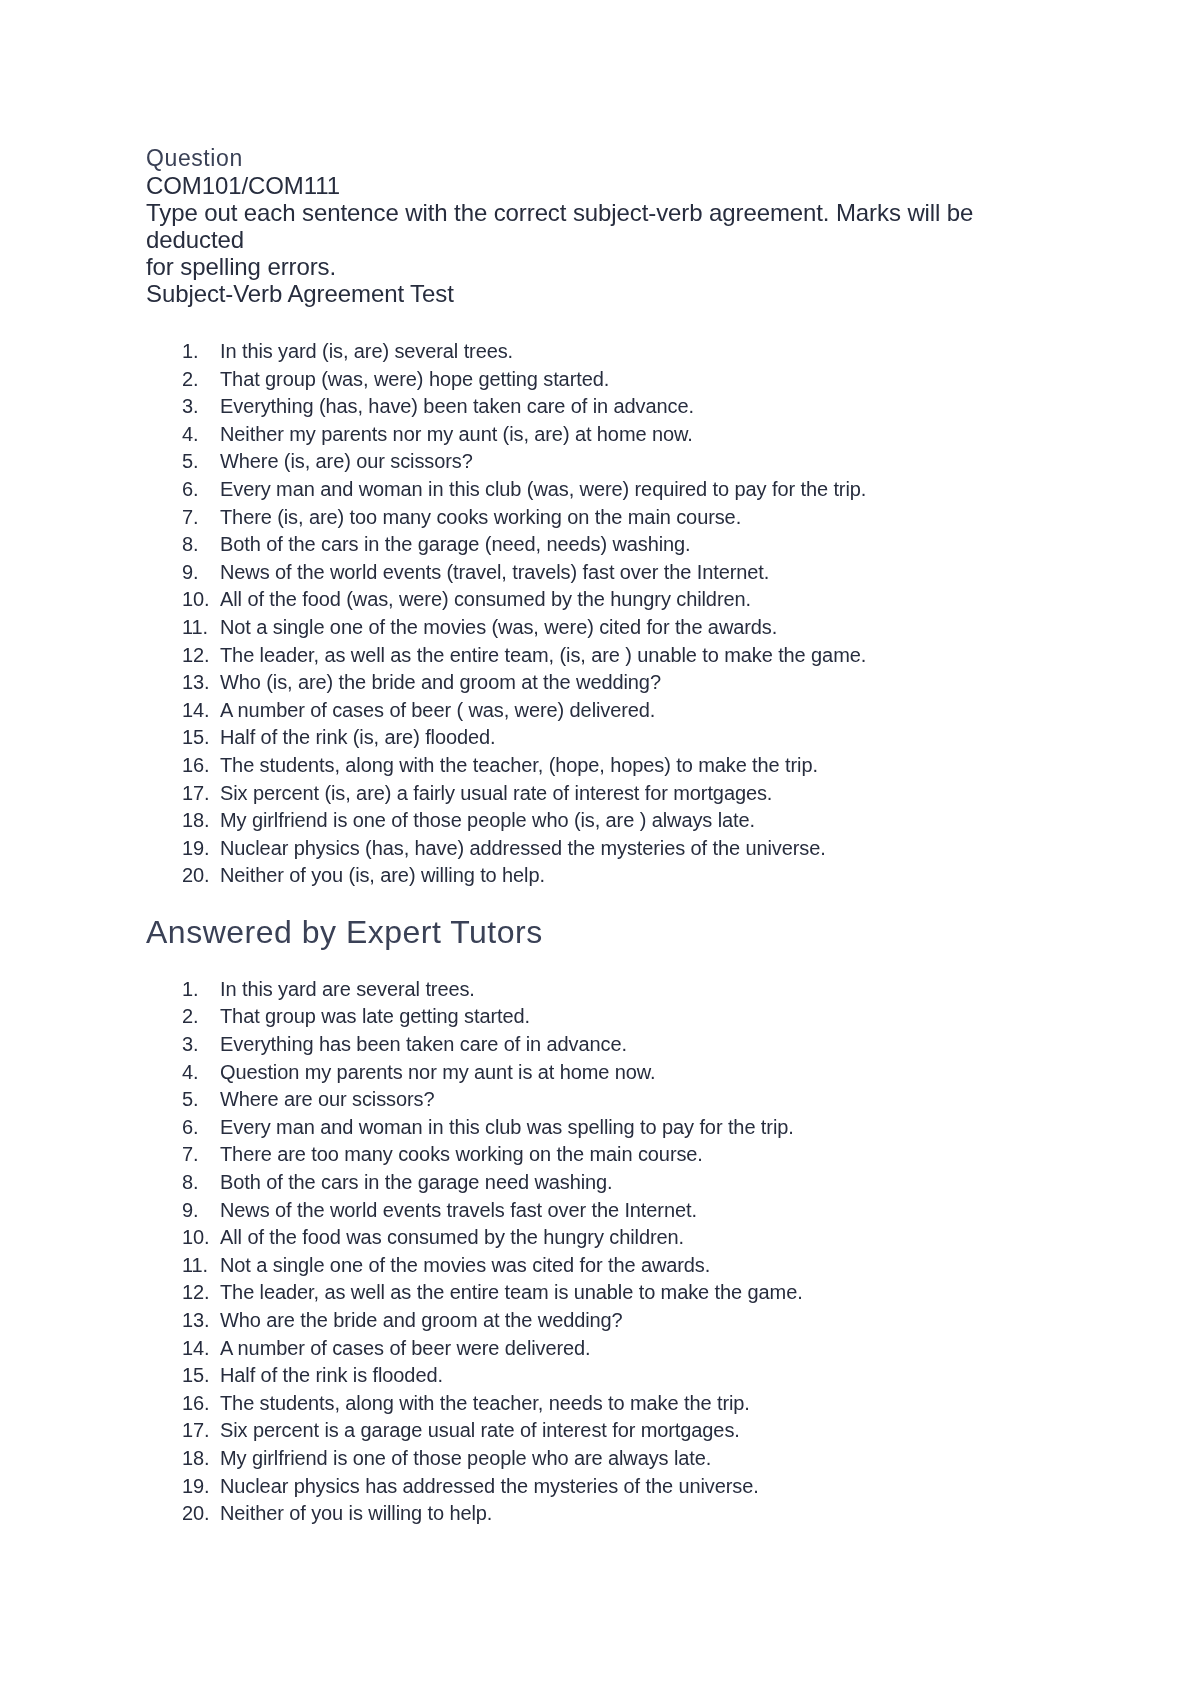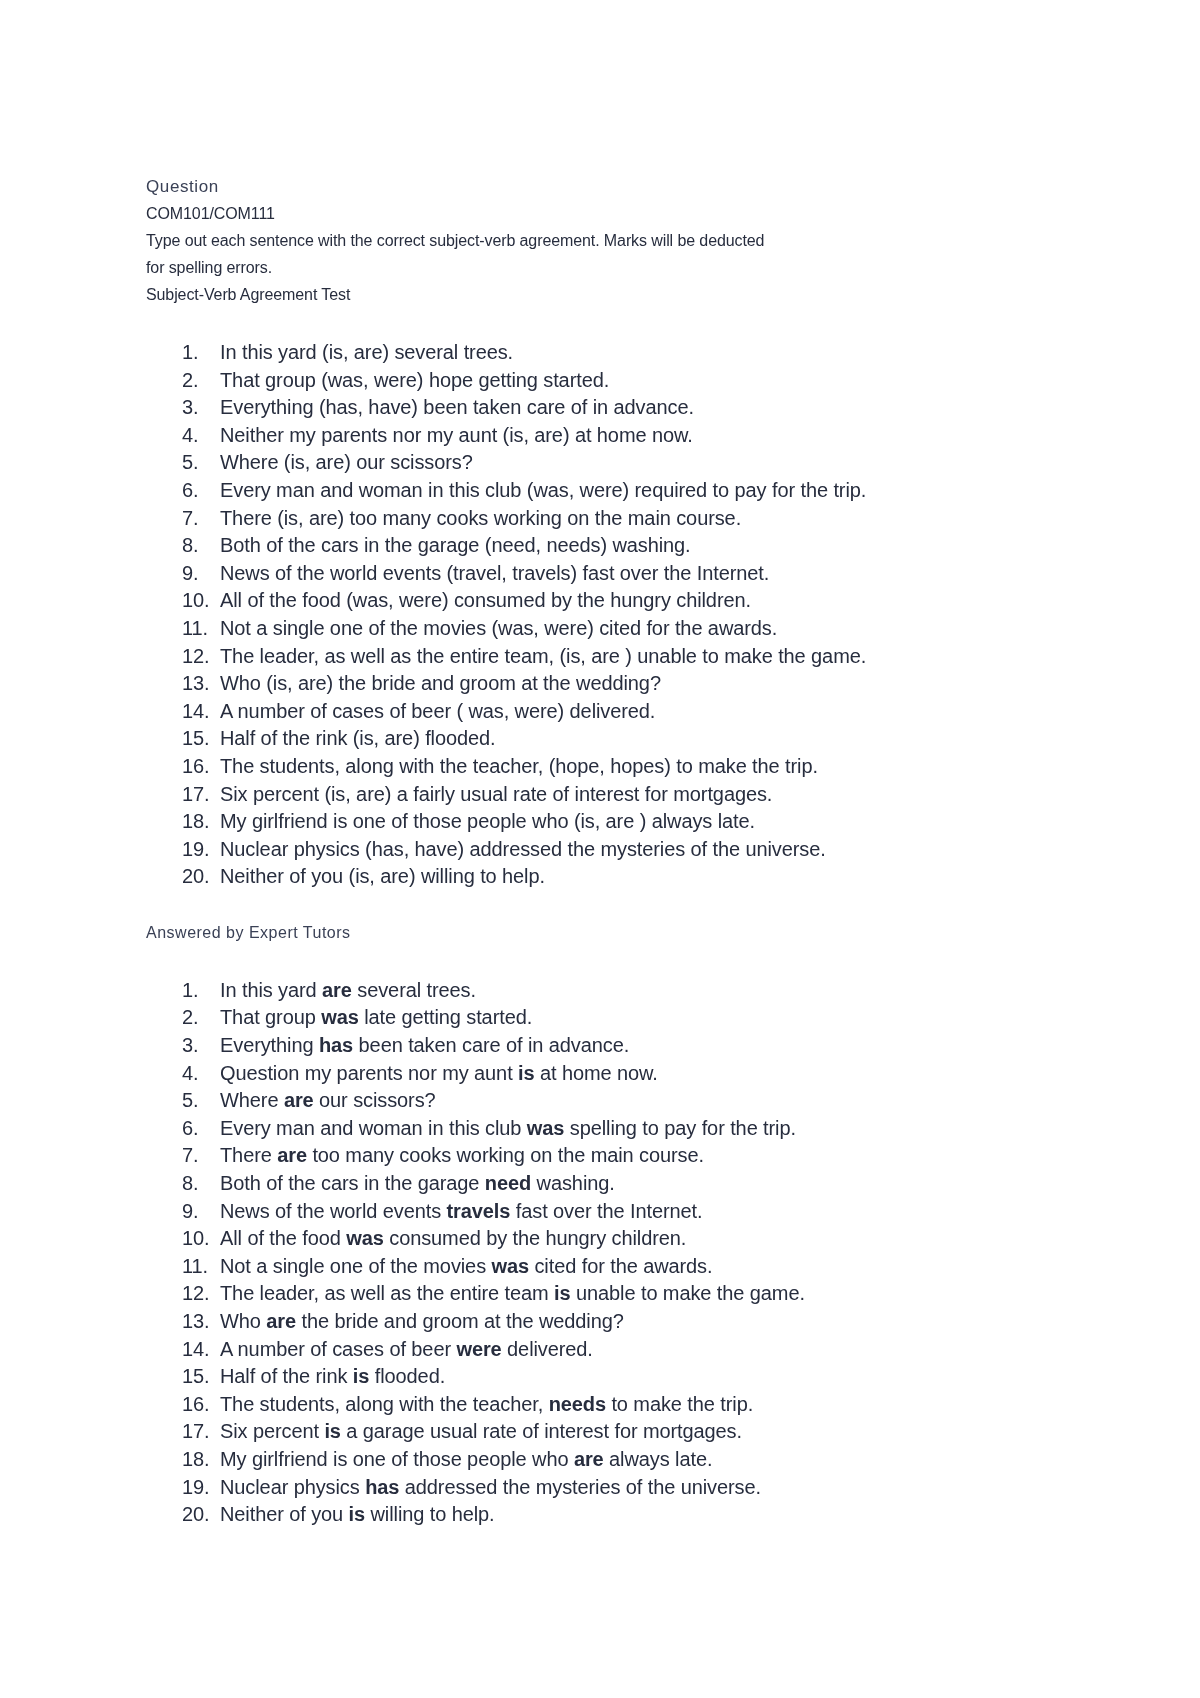--- a/index.html
+++ b/index.html
@@ -12,48 +12,47 @@
     overflow: hidden;
     position: relative;
   }
   .doc {
     position: absolute;
     left: 146px;
     top: 145px;
     width: 920px;
   }
   .q-label {
-    font-size: 17px;
+    font-size: 23px;
     line-height: 27px;
     color: #3a4156;
     letter-spacing: 0.6px;
-    margin-top: 28px;
   }
   .doc-line {
-    font-size: 16px;
+    font-size: 24px;
     line-height: 27px;
     letter-spacing: -0.1px;
   }
   .intro { white-space: pre-line; }
   .qlist {
     list-style: none;
     margin: 31px 0 0 0;
     padding: 0 0 0 36px;
   }
   .qlist li {
     display: flex;
     font-size: 20px;
     line-height: 27.6px;
     letter-spacing: -0.1px;
   }
   .num { flex: 0 0 38px; width: 38px; }
   .txt { flex: 1; }
-  .txt b { font-weight: 700; }
+  .txt b { font-weight: 400; }
   .answered-heading {
-    font-size: 16px;
+    font-size: 32px;
     line-height: 30px;
     color: #3a4156;
     letter-spacing: 0.5px;
     margin-top: 27px;
   }
   .alist { margin-top: 29px; }
 </style>
 </head>
 <body>
 

